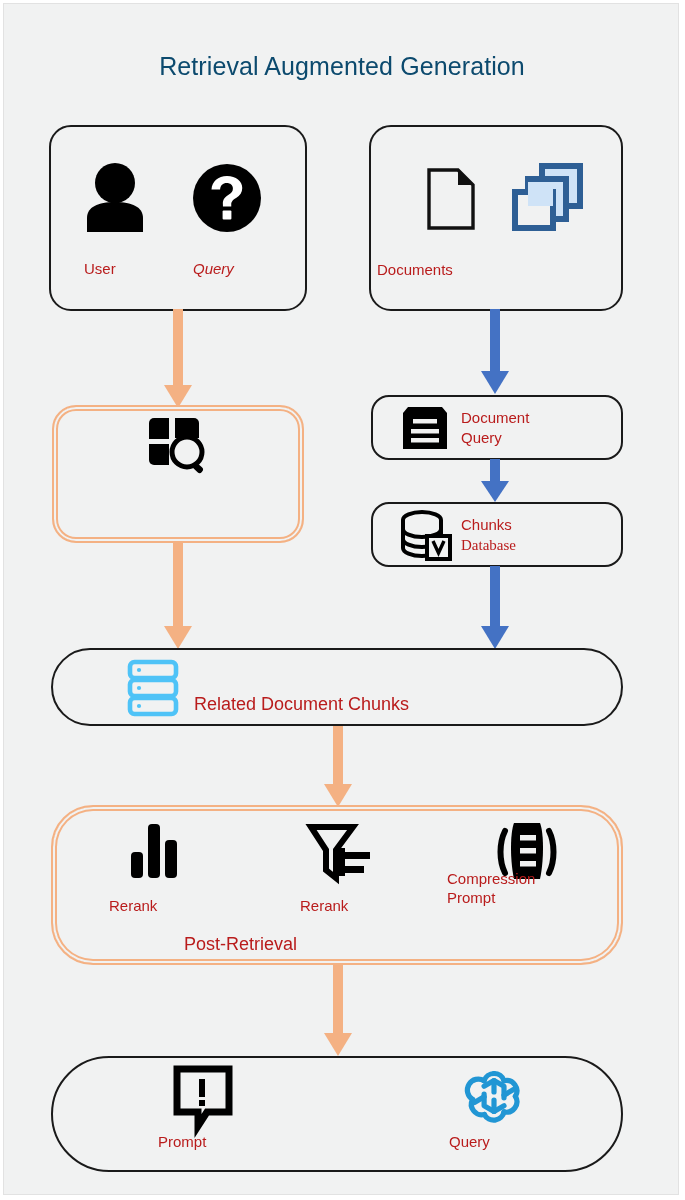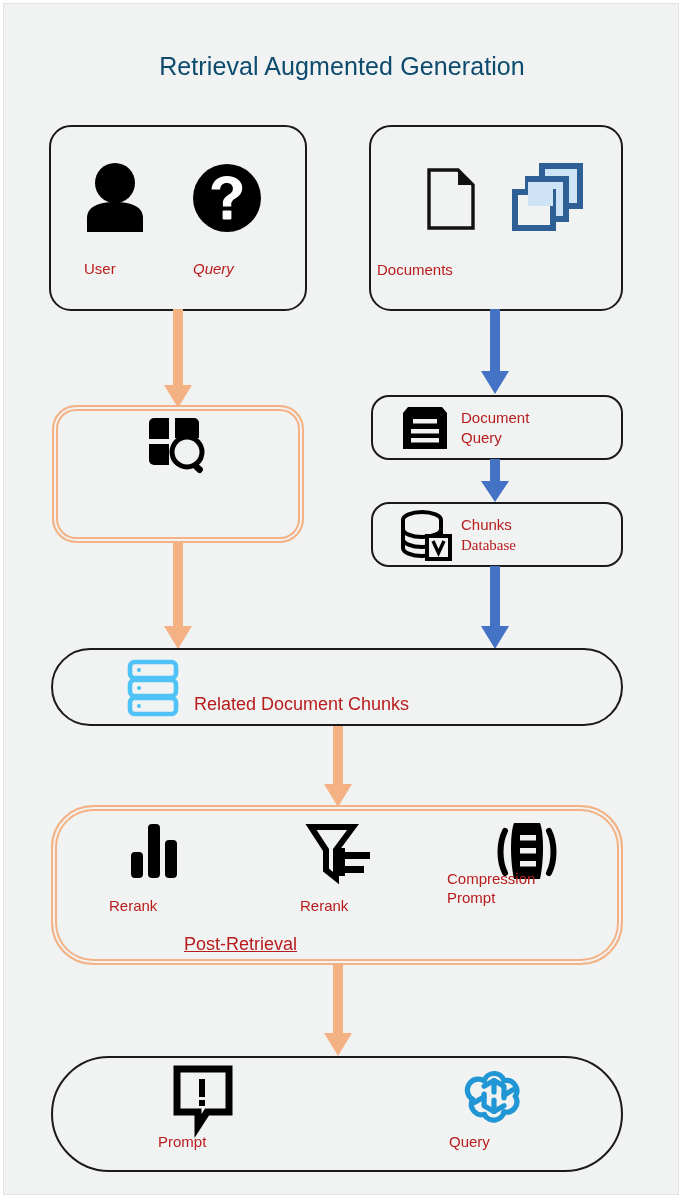--- a/index.html
+++ b/index.html
@@ -211,21 +211,21 @@
       <rect x="28" y="14" width="16" height="5.5" fill="#f1f2f2"></rect>
       <rect x="28" y="27" width="16" height="5.5" fill="#f1f2f2"></rect>
       <rect x="28" y="40" width="16" height="5.5" fill="#f1f2f2"></rect>
       <path d="M13 10 C7 22 7 40 13 52" fill="none" stroke="#000" stroke-width="6" stroke-linecap="round"></path>
       <path d="M57 10 C63 22 63 40 57 52" fill="none" stroke="#000" stroke-width="6" stroke-linecap="round"></path>
     </svg>
   </div>
   <div class="lbl" style="left:443px;top:885px;width:160px;">Prompt</div>
   <div class="lbl" style="left:443px;top:866px;width:160px;">Compression</div>
 
-  <div class="lbl big" style="left:180px;top:930px;width:310px;text-decoration:underline;">Post-Retrieval</div>
+  <div class="lbl big" style="left:180px;top:930px;width:310px;">Post-Retrieval</div>
 
   <div class="arrow" style="left:320px;top:960px;">
     <svg width="28" height="93" viewBox="0 0 28 93">
       <rect x="9" y="0" width="10" height="73" fill="#f4b183"></rect>
       <path d="M0 69 L28 69 L14 92 Z" fill="#f4b183"></path>
     </svg>
   </div>
 
   <div class="box black" style="left:47px;top:1052px;width:572px;height:116px;border-radius:58px;"></div>
 

